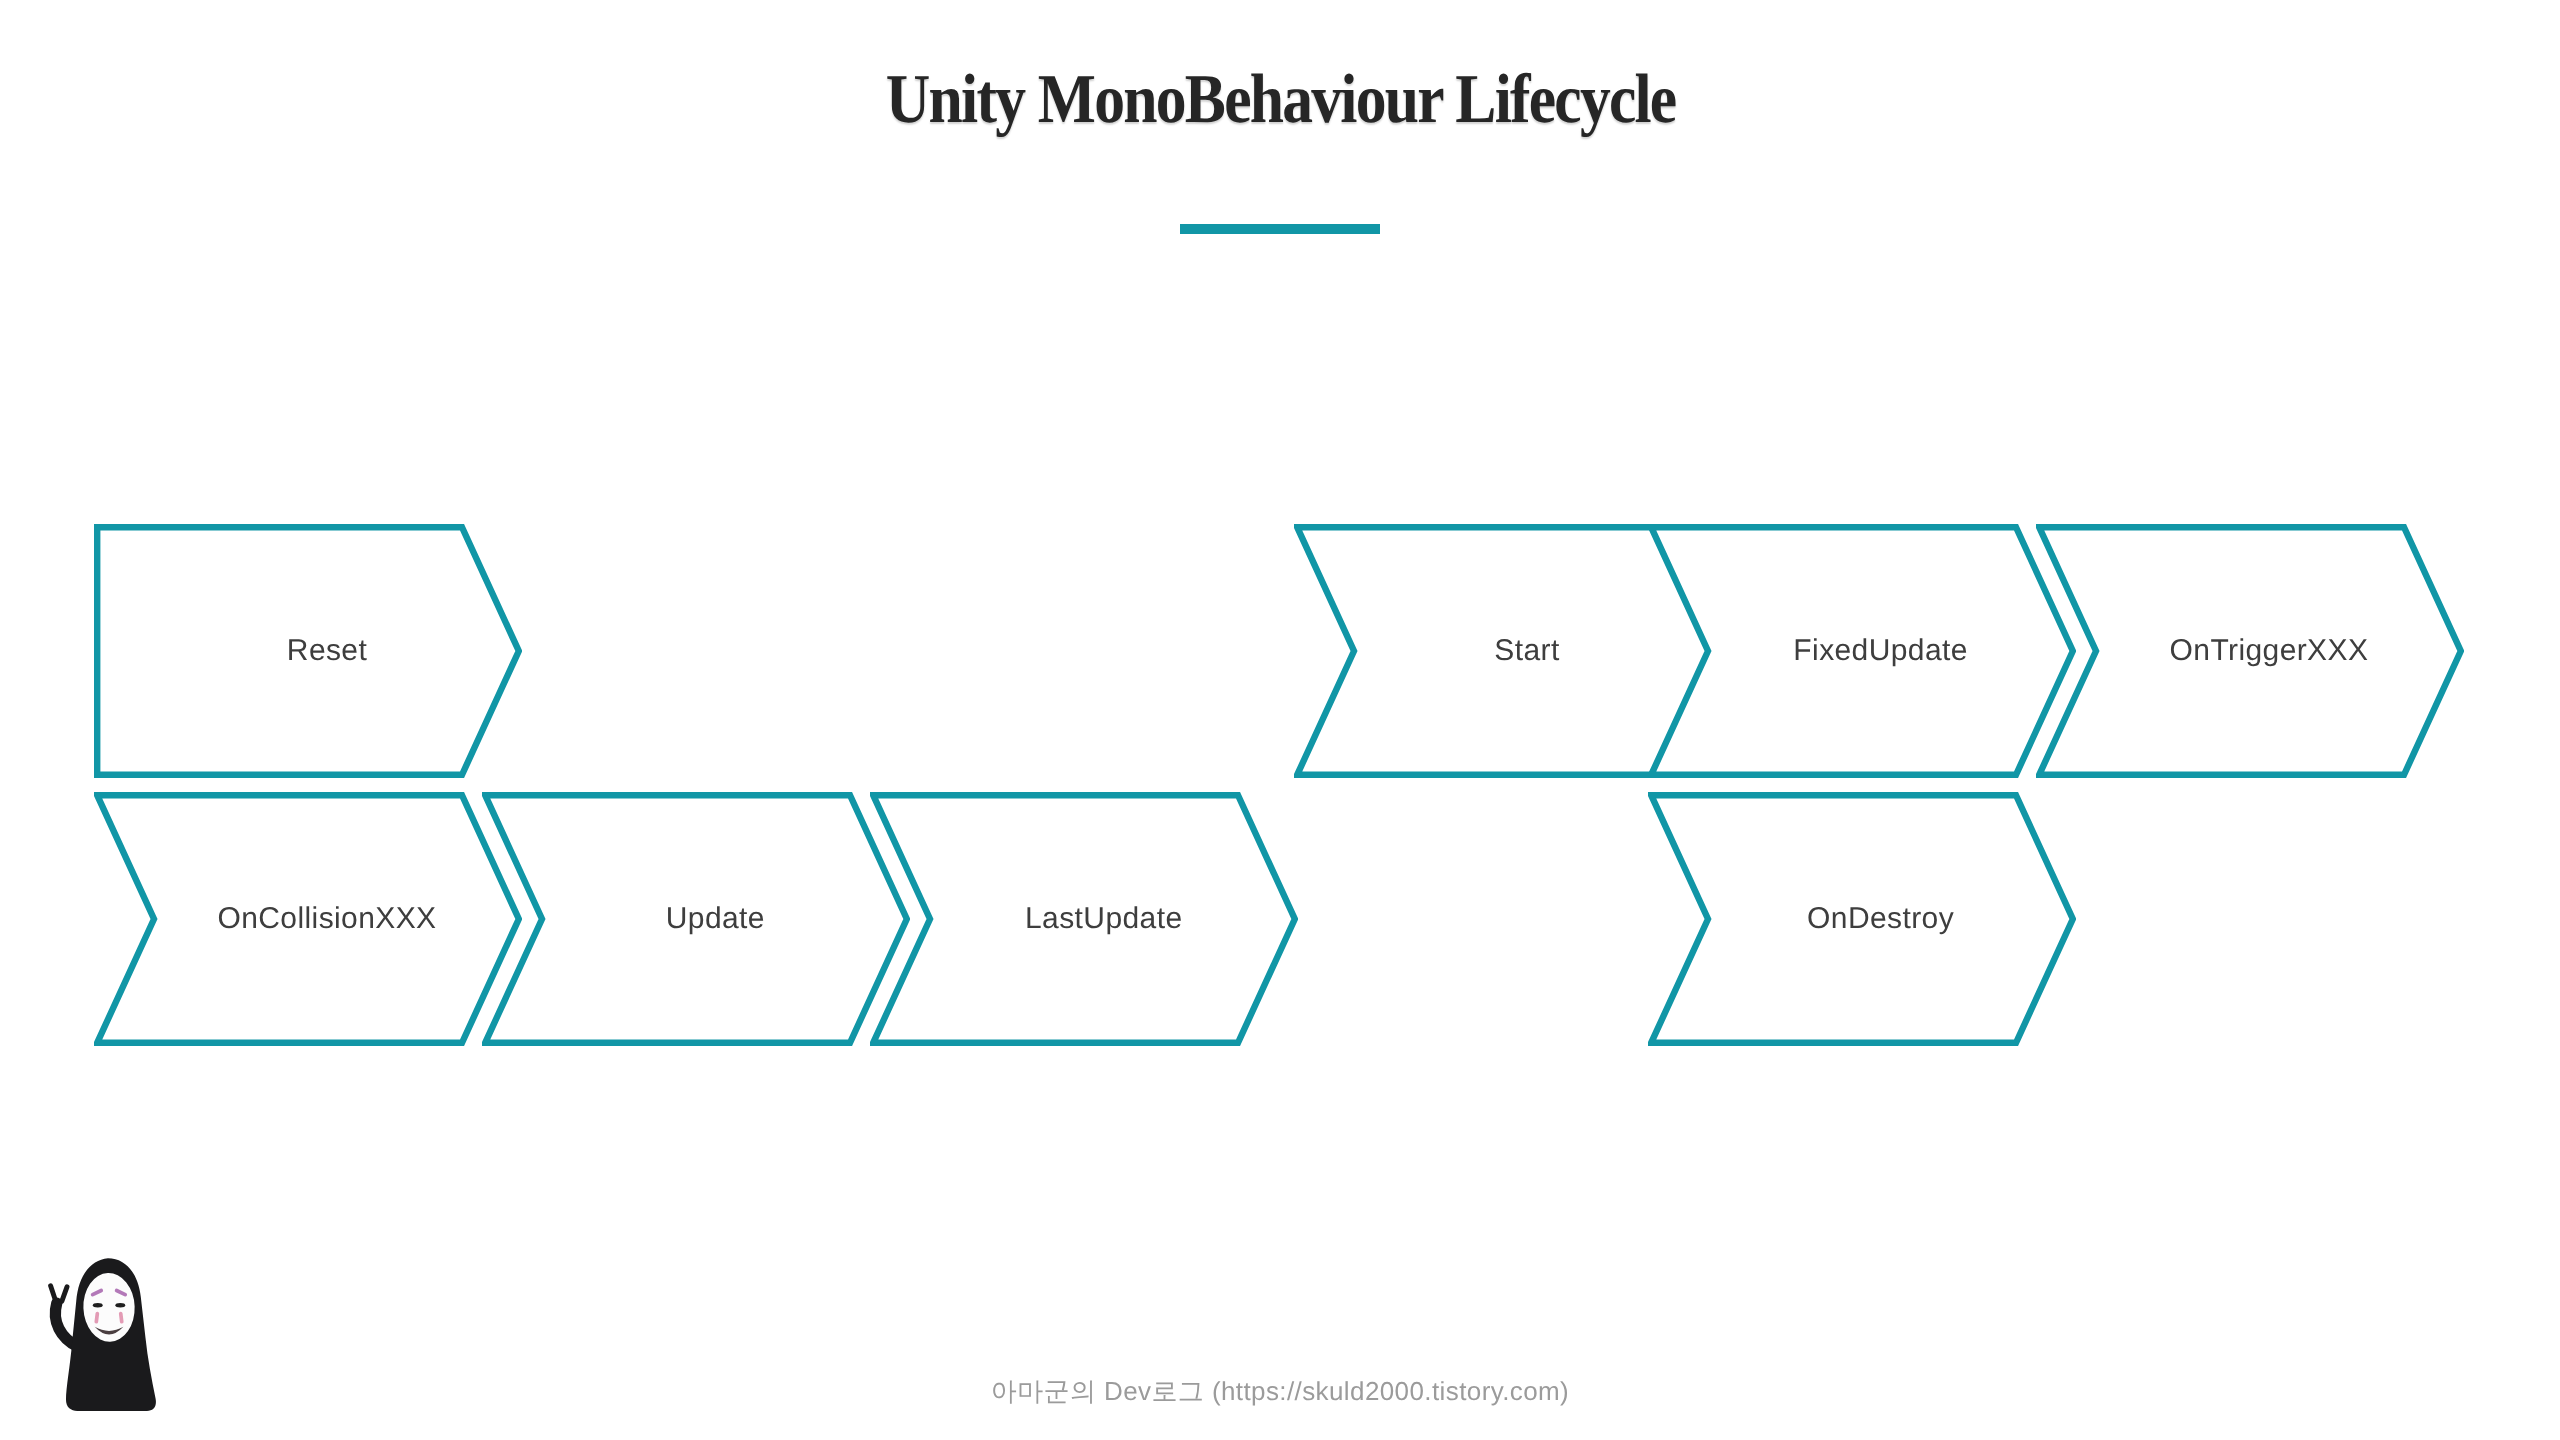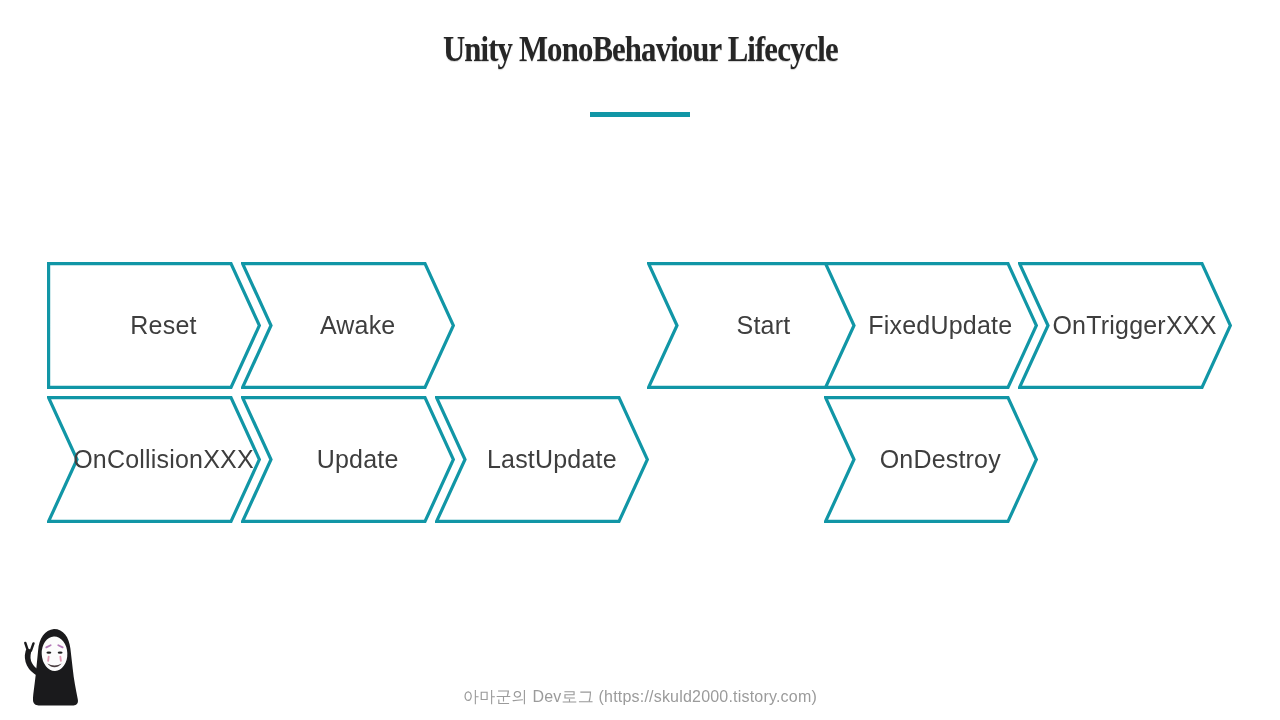--- a/index.html
+++ b/index.html
@@ -62,33 +62,33 @@
   }
   .stage .stage-label {
     position: absolute;
     left: 0; top: 0;
     width: 100%; height: 100%;
     display: flex;
     align-items: center;
     justify-content: center;
     padding-left: 19px;
     box-sizing: border-box;
-    font-size: 25px;
+    font-size: 15px;
     color: #3e3e3e;
     letter-spacing: 0.2px;
     white-space: nowrap;
   }
   
   #footer-credit {
     position: absolute;
     top: 687px;
     left: 0;
     width: 1280px;
     text-align: center;
-    font-size: 16px;
+    font-size: 13px;
     color: #9b9b9b;
     letter-spacing: 0.2px;
   }
   
   #mascot {
     position: absolute;
     left: 22px;
     top: 626px;
     width: 64px;
     height: 82px;
@@ -102,26 +102,20 @@
   <h1 id="page-title"><span class="condense">Unity MonoBehaviour Lifecycle</span></h1>
 
   <div id="title-divider" style="background: rgb(17, 150, 166);"></div>
 
   <section id="lifecycle-diagram">
       <div class="stage" style="left: 47px; top: 262px;">
         <svg viewBox="0 0 214 127">
           <polygon points="1.6,1.6 184,1.6 212.4,63.5 184,125.4 1.6,125.4" fill="#ffffff" stroke="#1196A6" stroke-width="3.2" stroke-linejoin="miter"></polygon>
         </svg>
         <span class="stage-label">Reset</span>
-      </div>
-      <div class="stage" style="left: 241.2px; top: 262px;">
-        <svg viewBox="0 0 214 127">
-          <polygon points="1.6,1.6 184,1.6 212.4,63.5 184,125.4 1.6,125.4 30,63.5" fill="#ffffff" stroke="#1196A6" stroke-width="3.2" stroke-linejoin="miter"></polygon>
-        </svg>
-        <span class="stage-label">Awake</span>
       </div>
       <div class="stage" style="left: 647px; top: 262px;">
         <svg viewBox="0 0 214 127">
           <polygon points="1.6,1.6 184,1.6 212.4,63.5 184,125.4 1.6,125.4 30,63.5" fill="#ffffff" stroke="#1196A6" stroke-width="3.2" stroke-linejoin="miter"></polygon>
         </svg>
         <span class="stage-label">Start</span>
       </div>
       <div class="stage" style="left: 823.8px; top: 262px;">
         <svg viewBox="0 0 214 127">
           <polygon points="1.6,1.6 184,1.6 212.4,63.5 184,125.4 1.6,125.4 30,63.5" fill="#ffffff" stroke="#1196A6" stroke-width="3.2" stroke-linejoin="miter"></polygon>

